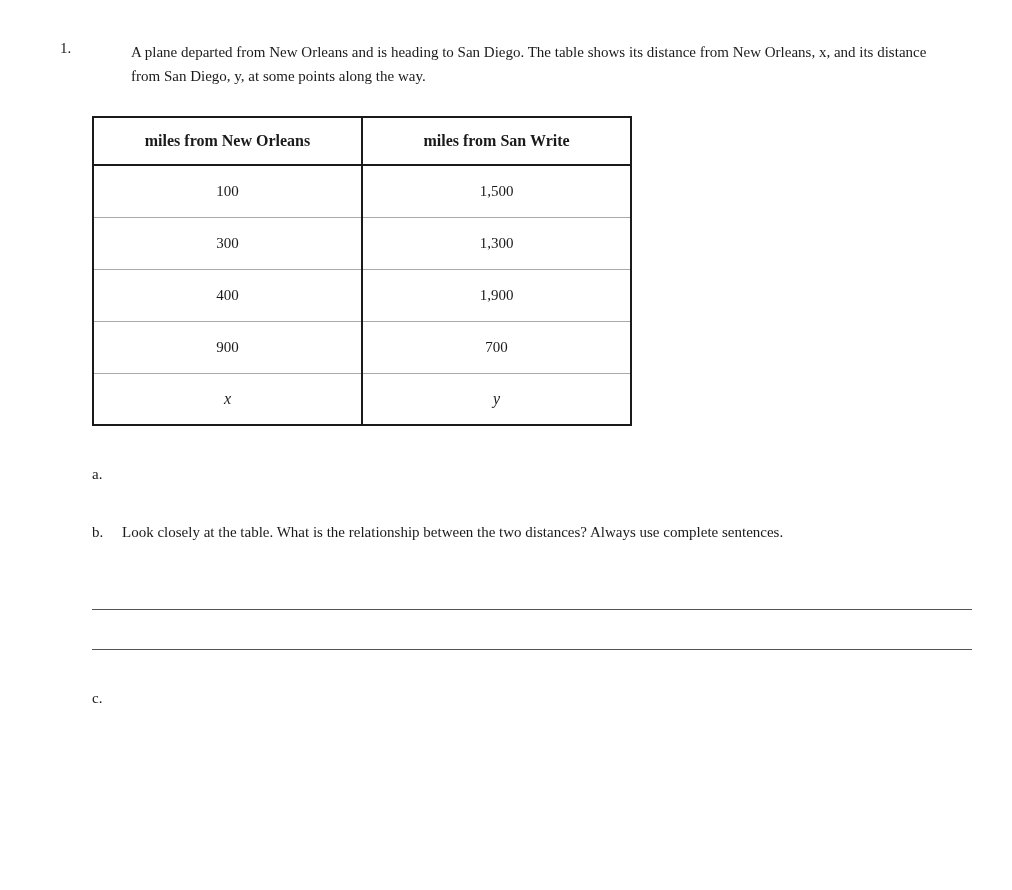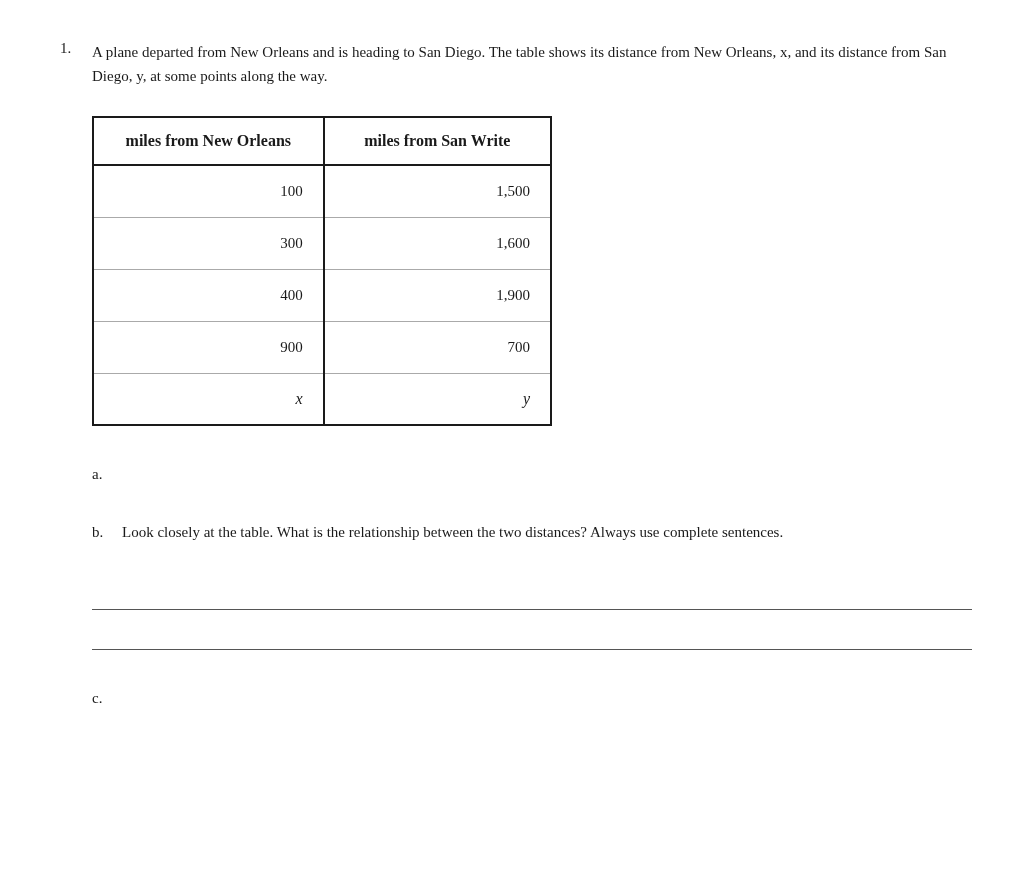--- a/index.html
+++ b/index.html
@@ -31,46 +31,47 @@
     }
 
     .problem-number {
       font-size: 15px;
       min-width: 20px;
     }
 
     .problem-text {
       font-size: 15px;
       line-height: 1.6;
+      margin-left: 39px;
     }
 
     .table-section {
       margin-left: 32px;
       margin-bottom: 36px;
     }
 
     table {
       border-collapse: collapse;
-      width: 460px;
+      width: 540px;
     }
 
     table th {
       font-weight: bold;
       font-size: 16px;
       padding: 14px 20px;
       text-align: center;
       border: 2px solid #1a1a1a;
       background: #ffffff;
       font-family: Georgia, 'Times New Roman', serif;
     }
 
     table td {
       border: 1px solid #aaaaaa;
       padding: 14px 20px;
-      text-align: right;
+      text-align: center;
       font-size: 15px;
       font-family: Georgia, 'Times New Roman', serif;
       height: 52px;
     }
 
     table thead tr th:first-child {
       border-right: 2px solid #1a1a1a;
       width: 270px;
     }
 
@@ -149,21 +150,21 @@
           <th>miles from San Write</th>
         </tr>
       </thead>
       <tbody id="table-body">
       <tr>
             <td>100</td>
             <td>1,500</td>
           </tr>
           <tr>
             <td>300</td>
-            <td>1,600</td>
+            <td>1,300</td>
           </tr>
           <tr>
             <td>400</td>
             <td>1,900</td>
           </tr>
           <tr>
             <td>900</td>
             <td>700</td>
           </tr>
           <tr>

